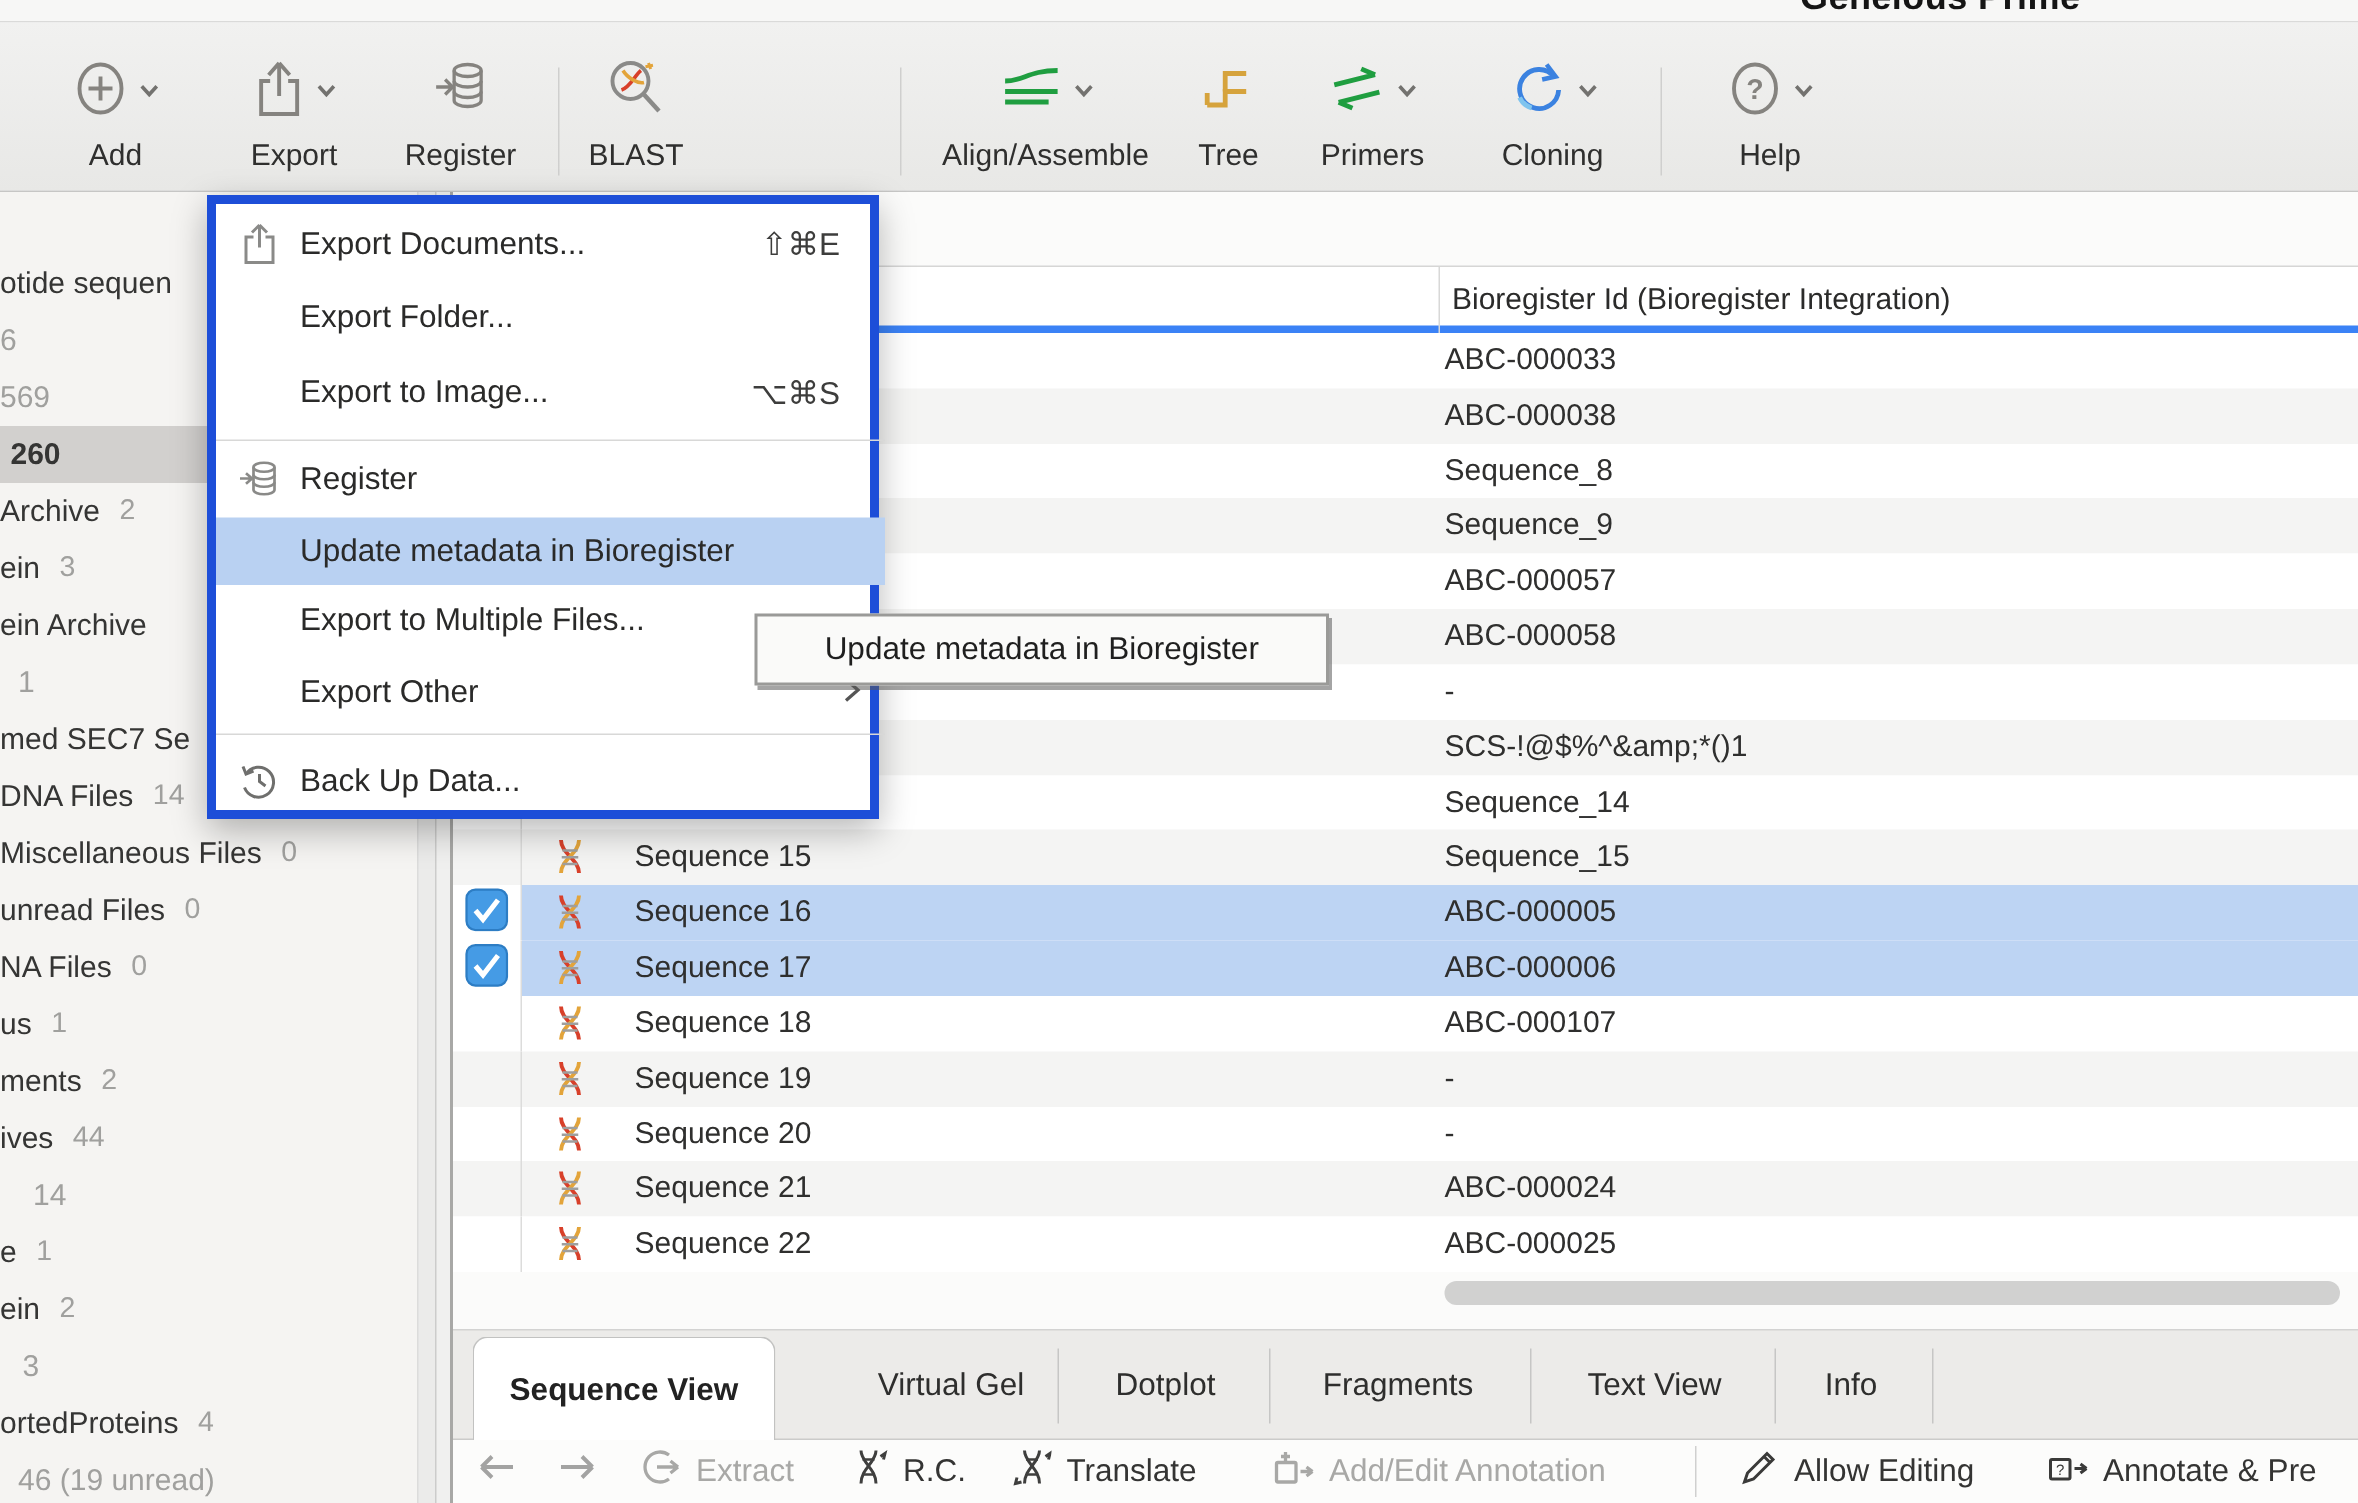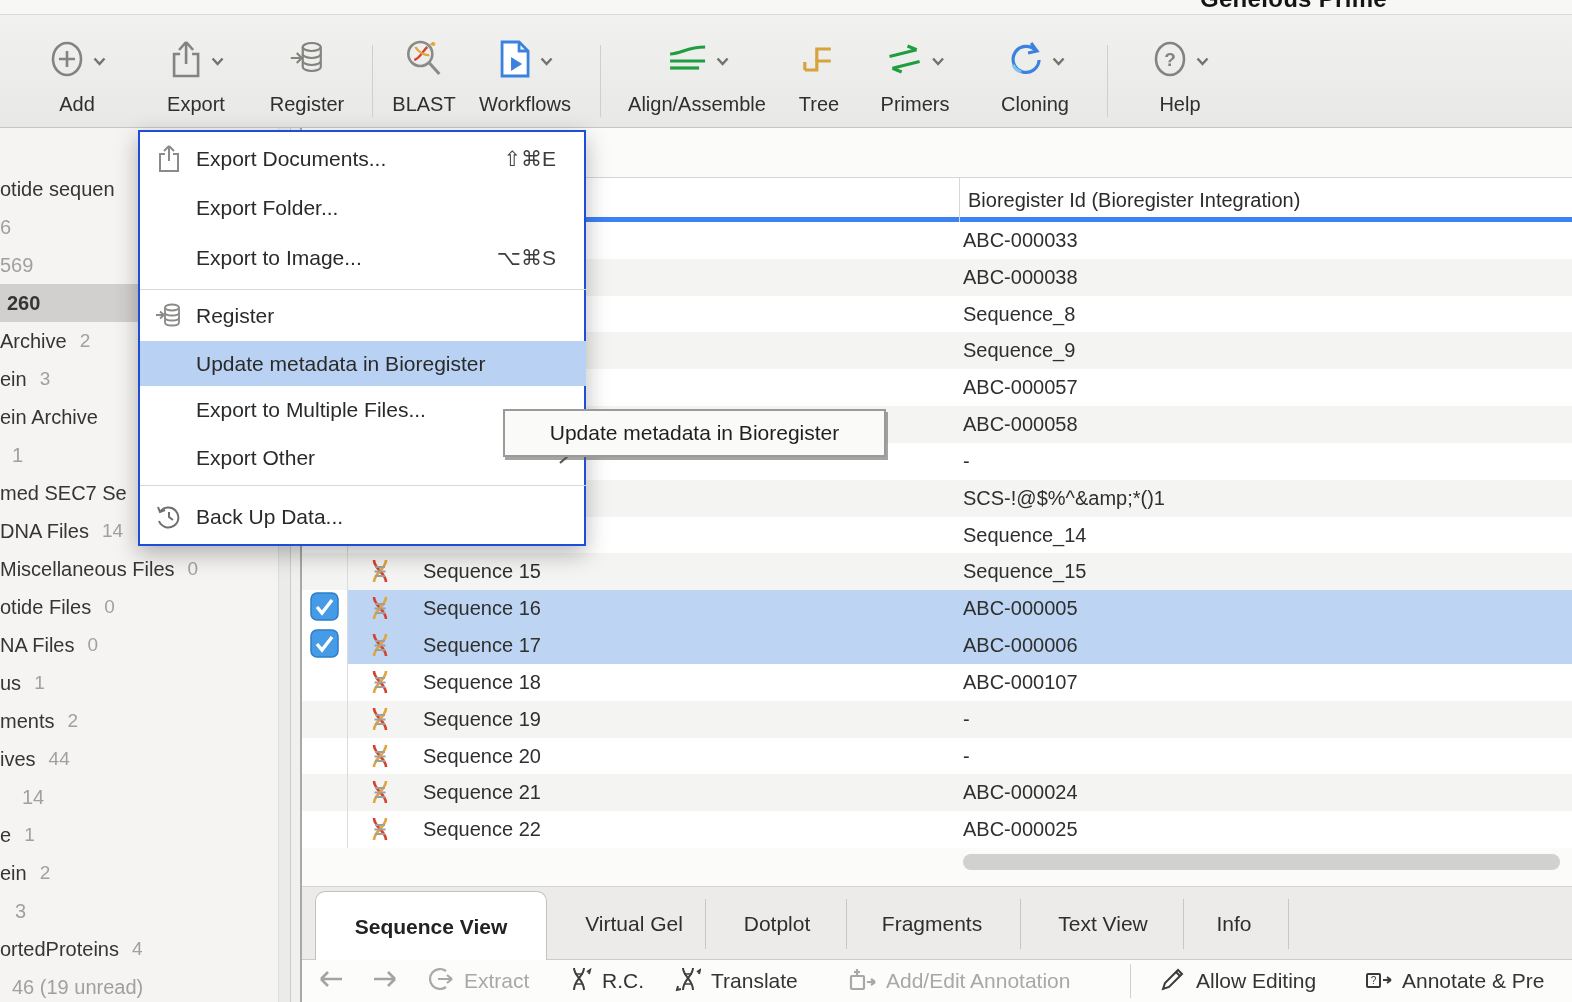--- a/index.html
+++ b/index.html
@@ -41,35 +41,35 @@
   .row:nth-child(even) .cell-check, .row:nth-child(even) .cell-name, .row:nth-child(even) .cell-id { background:#f4f4f3; }
   .row.selected .cell-name, .row.selected .cell-id { background:#bdd4f3; }
   .row.selected .cell-check { background:#fff; }
   .row .txt { font-size:20px; color:#2f2f2e; white-space:nowrap; }
   .dna { width:24px; height:27px; flex:0 0 24px; }
   .hscroll { position:absolute; left:0; top:720px; width:1270px; height:38px; background:#fbfbfa; }
   .hthumb { position:absolute; left:661px; top:6px; width:597px; height:16px; background:#d1d1d0; border-radius:8px; }
 
   
   .tabbar { position:absolute; left:302px; top:886px; width:1270px; height:74px; background:#ecebe9; border-top:1px solid #d3d3d2; border-bottom:1px solid #cbcbca; }
-  .tab-sel { position:absolute; left:13px; top:4px; width:232px; height:71px; background:#fff; border:1px solid #c2c2c1; border-bottom:none; border-radius:10px 10px 0 0;
+  .tab-sel { position:absolute; left:13px; top:4px; width:202px; height:71px; background:#fff; border:1px solid #c2c2c1; border-bottom:none; border-radius:10px 10px 0 0;
              display:flex; align-items:center; justify-content:center; font-size:21px; font-weight:bold; color:#222; }
   .tab { position:absolute; top:0; height:74px; display:flex; align-items:center; justify-content:center; transform:translateX(-50%); font-size:21px; color:#2e2e2d; }
   .tab-div { position:absolute; top:12px; width:1px; height:50px; background:#c6c6c5; }
 
   
   .btoolbar { position:absolute; left:302px; top:960px; width:1270px; height:42px; background:#fcfcfb; }
   .bt-item { position:absolute; top:0; height:42px; display:flex; align-items:center; gap:10px; font-size:21px; white-space:nowrap; }
   .bt-item.gray { color:#a8a8a6; }
   .bt-item.dark { color:#343433; }
   .bt-sep { position:absolute; left:828px; top:4px; width:1px; height:34px; background:#d0d0cf; }
 
   
   .menu { position:absolute; left:138px; top:130px; width:448px; height:416px; background:#ffffff;
-          border:2px solid #1d4ed8; box-shadow:0 8px 22px rgba(0,0,0,.28); z-index:30; }
+          border:6px solid #1d4ed8; box-shadow:0 8px 22px rgba(0,0,0,.28); z-index:30; }
   .m-item { position:absolute; left:0; width:446px; display:flex; align-items:center; }
   .m-icon { position:absolute; left:14px; width:30px; display:flex; justify-content:center; }
   .m-label { position:absolute; left:56px; font-size:21px; color:#2a2a29; white-space:nowrap; }
   .m-short { position:absolute; right:30px; font-size:21px; color:#3d3d3c; }
   .m-sep { position:absolute; left:0; width:446px; height:1px; background:#d8d8d7; }
   .m-item.hl { background:#b9d1f2; }
   .m-sub { position:absolute; right:16px; }
 
   
   .tooltip { position:absolute; left:503px; top:409px; width:383px; height:48px; background:#fafaf9;
@@ -141,35 +141,20 @@
             <path d="M26 25 36 36" stroke="#8a8a88" stroke-width="3"></path>
             <path d="M11 22c6-2 9-10 13-13" stroke="#d8402a" stroke-width="2.4"></path>
             <path d="M12 9c3 5 10 9 14 8" stroke="#e3a43a" stroke-width="2.4"></path>
             <path d="M29 4l1.5 4M27 6.5l5-1" stroke="#e3a43a" stroke-width="2"></path>
           </svg>
         </span>
       </div>
       <div class="tb-label">BLAST</div>
     </div>
 
-    <div class="tb-btn" style="left:525px">
-      <div class="tb-icon-row">
-        <span>
-          <svg width="36" height="42" viewBox="0 0 36 42" fill="none">
-            <path d="M5 4h17l9 9v25H5z" stroke="#3b82e0" stroke-width="2.8" fill="#fff"></path>
-            <path d="M22 4v9h9" stroke="#3b82e0" stroke-width="2.8" fill="none"></path>
-            <path d="M14 19v14l11-7z" fill="#3b82e0"></path>
-          </svg>
-        </span>
-        <span><svg width="13" height="9" viewBox="0 0 13 9" fill="none">
-              <path d="M1.5 1.5 6.5 7 11.5 1.5" stroke="#73726f" stroke-width="2.4"></path>
-            </svg></span>
-      </div>
-      <div class="tb-label">Workflows</div>
-    </div>
 
     <div class="tb-sep" style="left:600px"></div>
 
     <div class="tb-btn" style="left:697px">
       <div class="tb-icon-row">
         <span>
           <svg width="44" height="34" viewBox="0 0 44 34" fill="none" stroke="#1f9e40" stroke-width="3.2">
             <path d="M5 12c12 0 16-7 35-7"></path>
               <path d="M5 19h35"></path>
               <path d="M5 26h29"></path>
@@ -279,21 +264,21 @@
         </div>
       <div class="sb-item">
           <span>DNA Files</span>
           <span class="cnt">14</span>
         </div>
       <div class="sb-item">
           <span>Miscellaneous Files</span>
           <span class="cnt">0</span>
         </div>
       <div class="sb-item">
-          <span>otide Files</span>
+          <span>unread Files</span>
           <span class="cnt">0</span>
         </div>
       <div class="sb-item">
           <span>NA Files</span>
           <span class="cnt">0</span>
         </div>
       <div class="sb-item">
           <span>us</span>
           <span class="cnt">1</span>
         </div>

